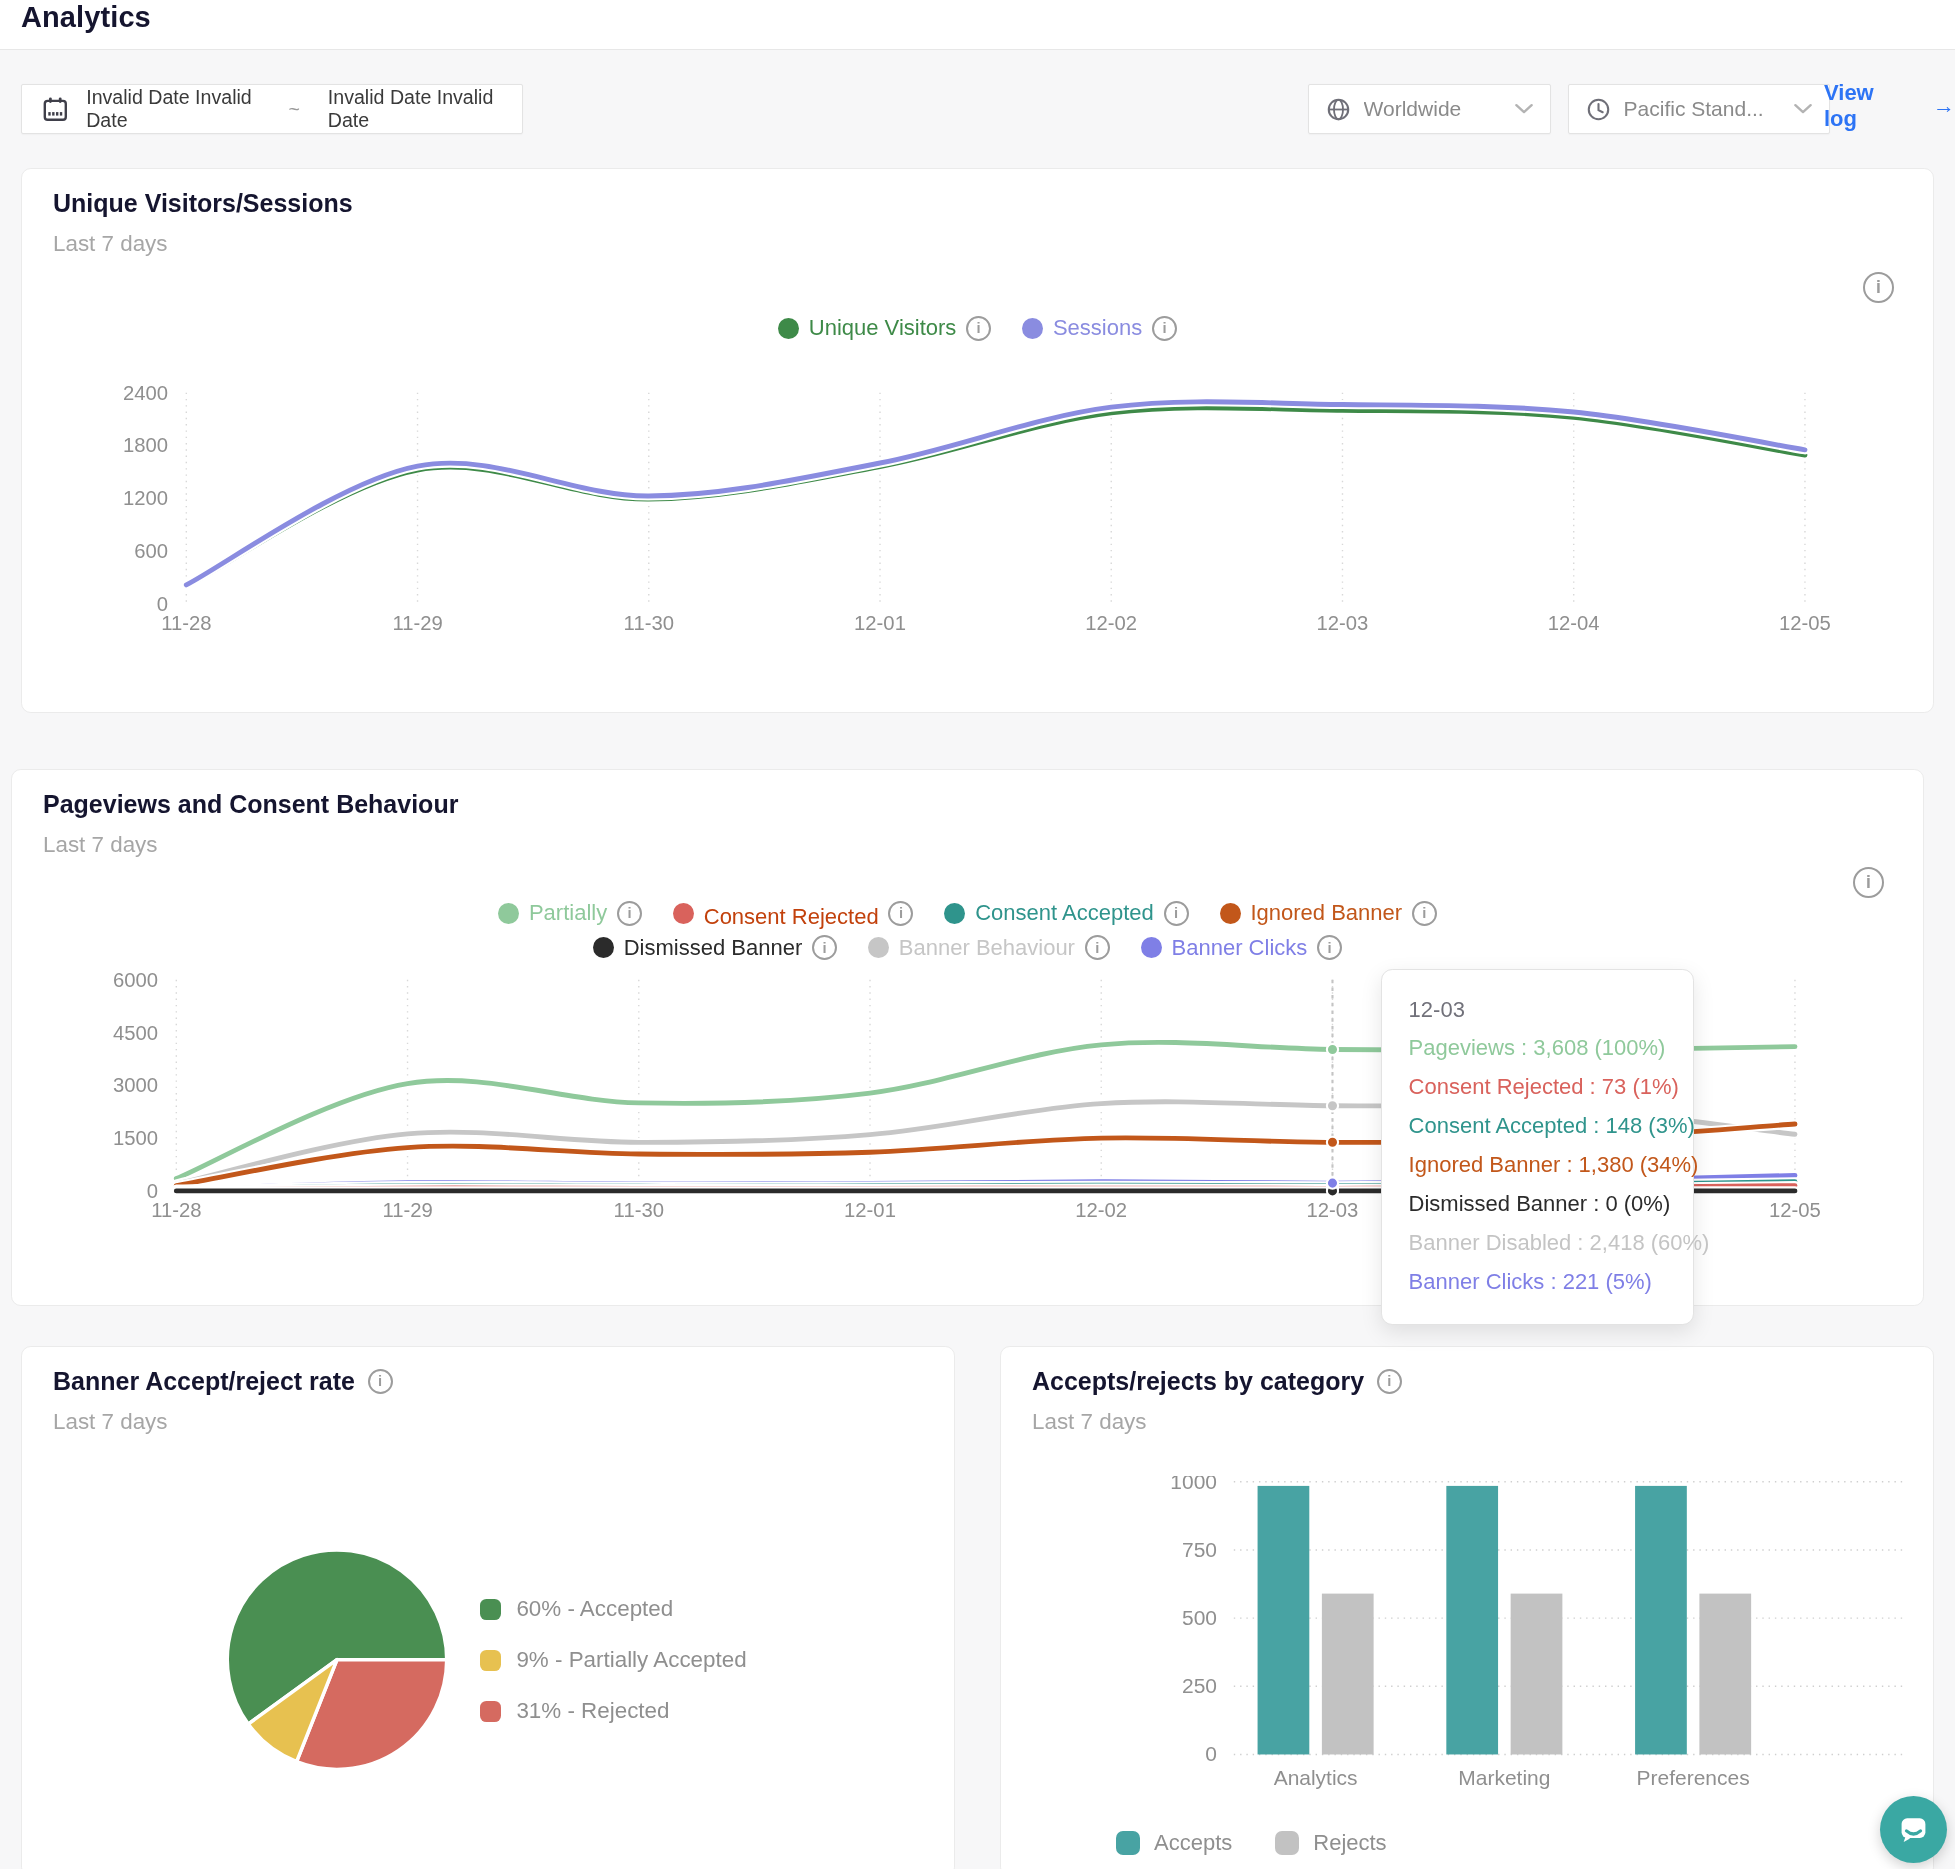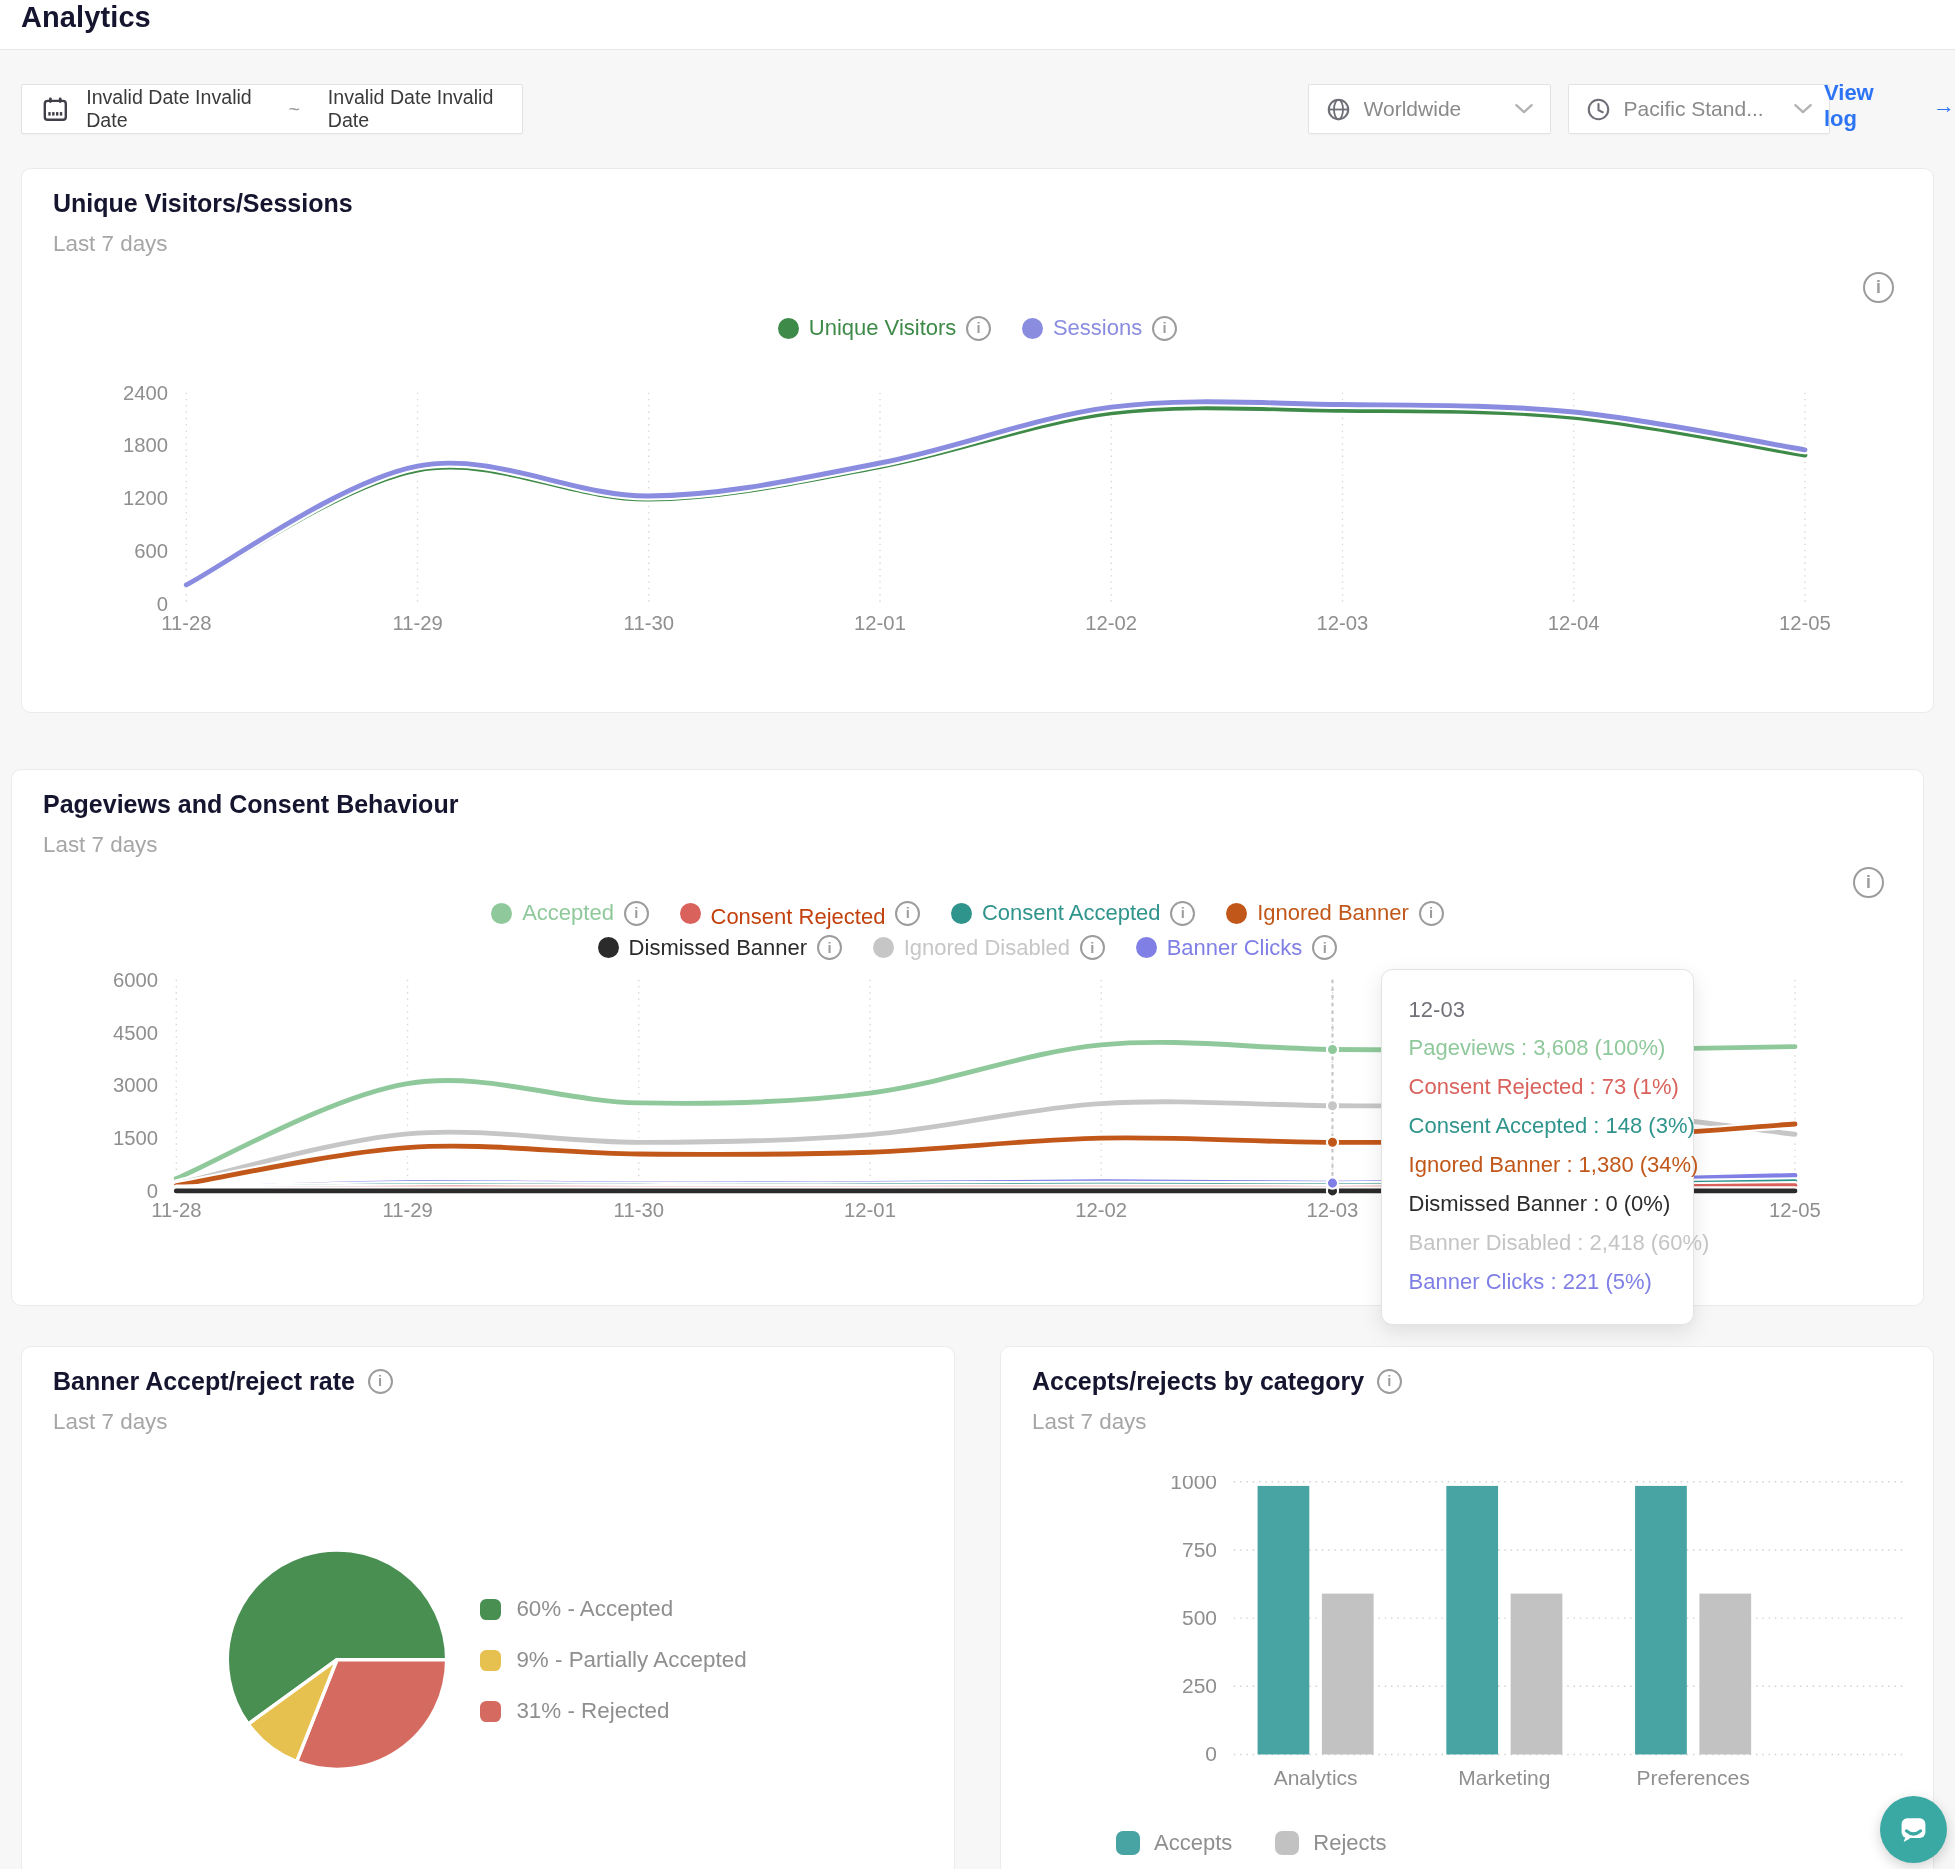--- a/index.html
+++ b/index.html
@@ -201,21 +201,21 @@
 <section class="abs card card-2">
   <div class="abs card-title">
       <span>Pageviews and Consent Behaviour</span>
     </div>
   <div class="abs card-subtitle">Last 7 days</div>
   <span class="abs info-icon big corner-info-2">i</span>
   <div class="abs legend-wrap legend-wrap-2" id="legend-pageviews">
       <div class="legend-row">
         <span class="legend-item">
           <span class="legend-dot" style="background: rgb(143, 201, 155);"></span>
-          <span class="legend-label" style="color: rgb(143, 201, 155);">Accepted</span>
+          <span class="legend-label" style="color: rgb(143, 201, 155);">Partially</span>
           <span class="info-icon">i</span>
         </span>
         <span class="legend-item">
           <span class="legend-dot" style="background: rgb(217, 98, 92);"></span>
           <span class="legend-label" style="color: #c2410c; margin-top: 8px;">Consent Rejected</span>
           <span class="info-icon">i</span>
         </span>
         <span class="legend-item">
           <span class="legend-dot" style="background: rgb(47, 148, 140);"></span>
           <span class="legend-label" style="color: rgb(47, 148, 140);">Consent Accepted</span>
@@ -228,21 +228,21 @@
         </span>
       </div>
       <div class="legend-row">
         <span class="legend-item">
           <span class="legend-dot" style="background: rgb(43, 43, 43);"></span>
           <span class="legend-label" style="color: rgb(43, 43, 43);">Dismissed Banner</span>
           <span class="info-icon">i</span>
         </span>
         <span class="legend-item">
           <span class="legend-dot" style="background: rgb(198, 198, 198);"></span>
-          <span class="legend-label" style="color: rgb(198, 198, 198);">Ignored Disabled</span>
+          <span class="legend-label" style="color: rgb(198, 198, 198);">Banner Behaviour</span>
           <span class="info-icon">i</span>
         </span>
         <span class="legend-item">
           <span class="legend-dot" style="background: rgb(127, 127, 230);"></span>
           <span class="legend-label" style="color: rgb(127, 127, 230);">Banner Clicks</span>
           <span class="info-icon">i</span>
         </span>
       </div>
     </div>
   <div class="abs chart-box chart-box-2" id="chart-pageviews"><svg viewBox="0 0 2736 400" width="1913" height="280">

